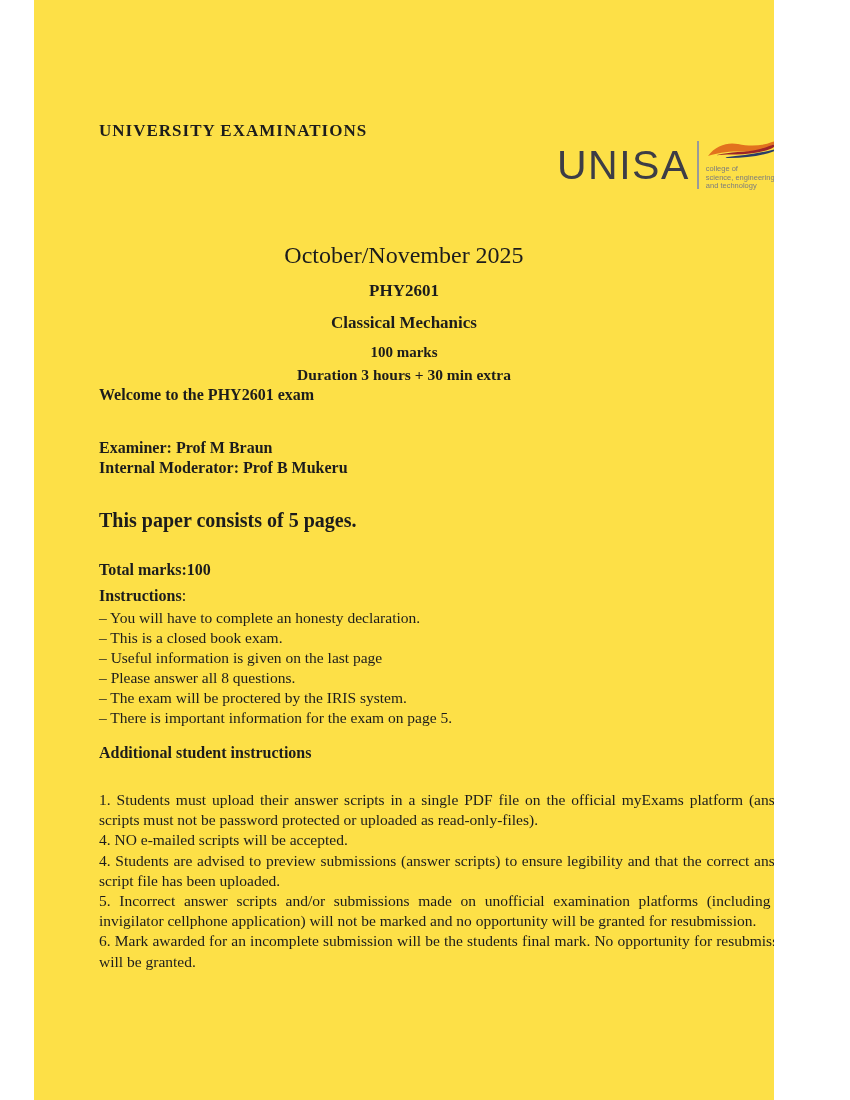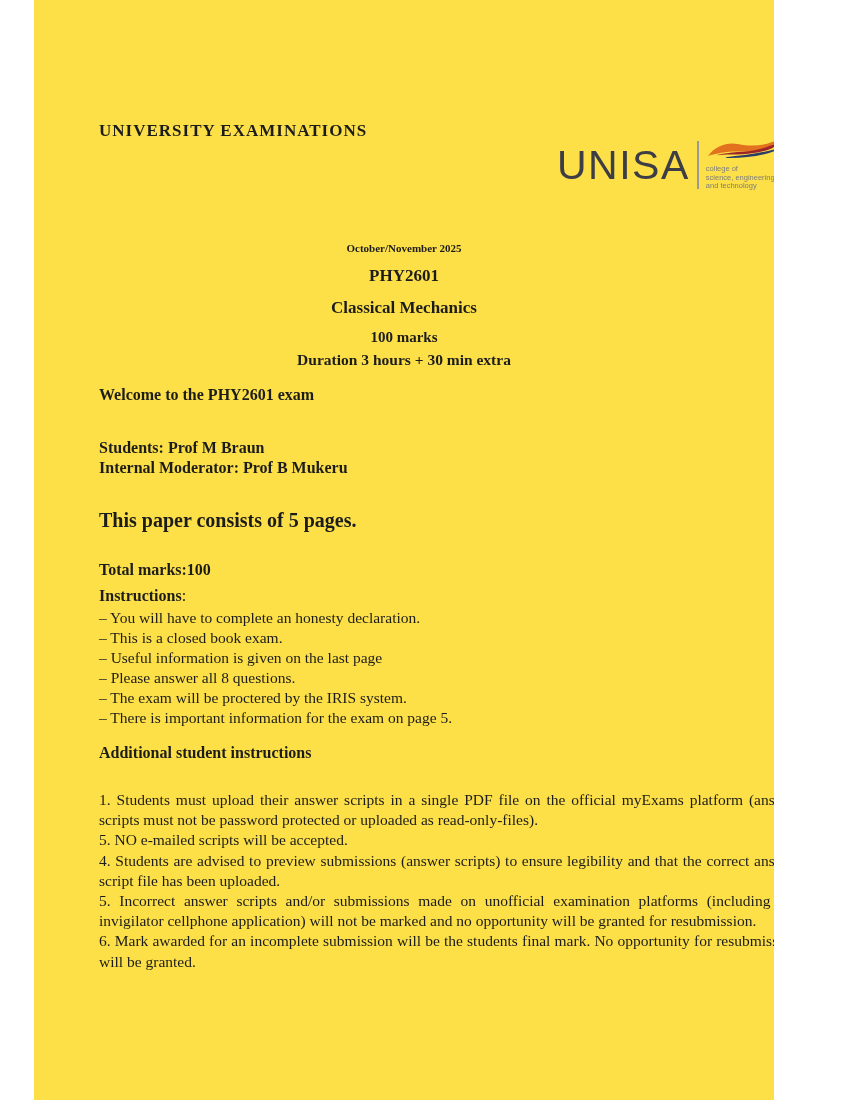--- a/index.html
+++ b/index.html
@@ -59,21 +59,21 @@
     color: #7d7d7d;
     white-space: nowrap;
   }
 
   
   .title-block {
     position: absolute;
     left: 0; right: 0; top: 242px;
     text-align: center;
   }
-  .tb-session   { font-size: 11px; font-weight: bold; margin-bottom: 12px; }
+  .tb-session   { font-size: 24px; font-weight: normal; margin-bottom: 12px; }
   .tb-code      { font-size: 17px;   font-weight: bold; margin-bottom: 12px; }
   .tb-name      { font-size: 17px;   font-weight: bold; margin-bottom: 11px; }
   .tb-marks     { font-size: 15px;   font-weight: bold; margin-bottom: 5px; }
   .tb-duration  { font-size: 15.5px; font-weight: bold; text-align: center; }
 
   
   .welcome {
     position: absolute; left: 65px; top: 386px;
     font-size: 16px; font-weight: bold;
   }
@@ -141,21 +141,21 @@
     <div class="tb-session">October/November 2025</div>
     <div class="tb-code">PHY2601</div>
     <div class="tb-name">Classical Mechanics</div>
     <div class="tb-marks">100 marks</div>
     <div class="tb-duration">Duration 3 hours + 30 min extra</div>
   </div>
 
   <div class="welcome">Welcome to the PHY2601 exam</div>
 
   <div class="examiners">
-    <div>Students: Prof M Braun</div>
+    <div>Examiner: Prof M Braun</div>
     <div>Internal Moderator: Prof B Mukeru</div>
   </div>
 
   <div class="pages-note">This paper consists of 5 pages.</div>
   <div class="total-marks">Total marks:100</div>
 
   <div class="instructions-heading"><span class="bold">Instructions</span><span>:</span></div>
 
   <ul class="instruction-list">
     <li>– You will have to complete an honesty declaration.</li>
@@ -163,19 +163,19 @@
     <li>– Useful information is given on the last page</li>
     <li>– Please answer all 8 questions.</li>
     <li>– The exam will be proctered by the IRIS system.</li>
     <li>– There is important information for the exam on page 5.</li>
   </ul>
 
   <div class="additional-heading">Additional student instructions</div>
 
   <div class="additional-body">
     <p>1. Students must upload their answer scripts in a single PDF file on the official myExams platform (answer scripts must not be password protected or uploaded as read-only-files).</p>
-    <p>5. NO e-mailed scripts will be accepted.</p>
+    <p>4. NO e-mailed scripts will be accepted.</p>
     <p>4. Students are advised to preview submissions (answer scripts) to ensure legibility and that the correct answer script file has been uploaded.</p>
     <p>5. Incorrect answer scripts and/or submissions made on unofficial examination platforms (including the invigilator cellphone application) will not be marked and no opportunity will be granted for resubmission.</p>
     <p>6. Mark awarded for an incomplete submission will be the students final mark. No opportunity for resubmission will be granted.</p>
   </div>
 
 </div>
 
 </body></html>

